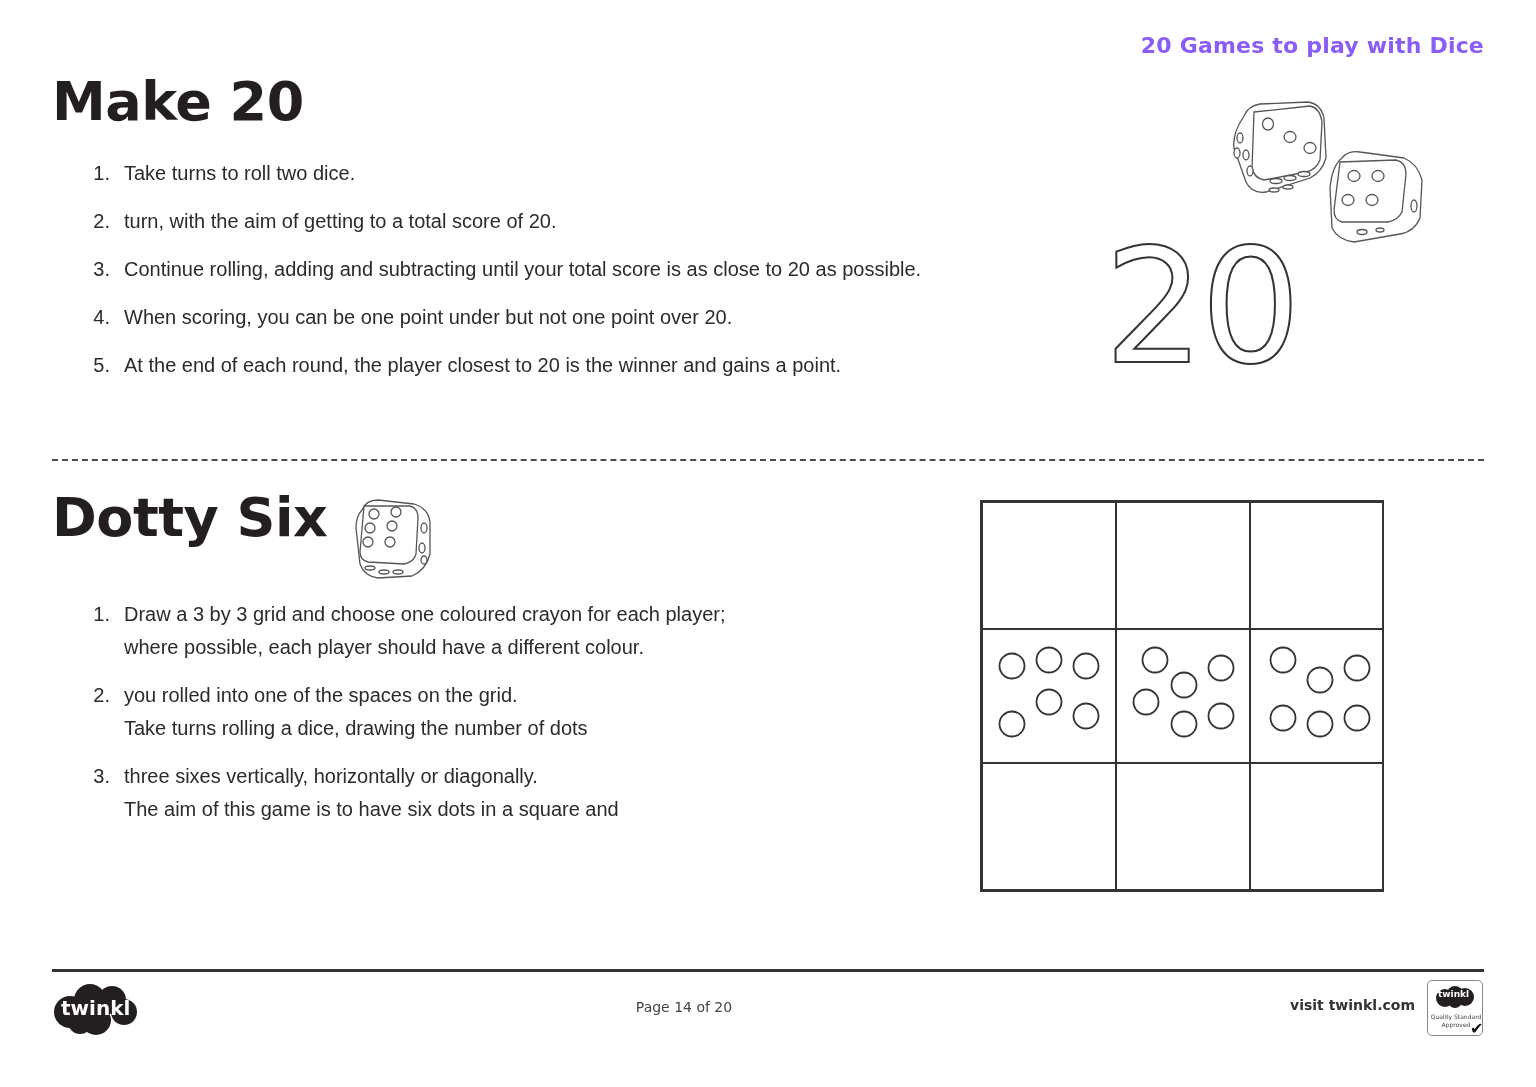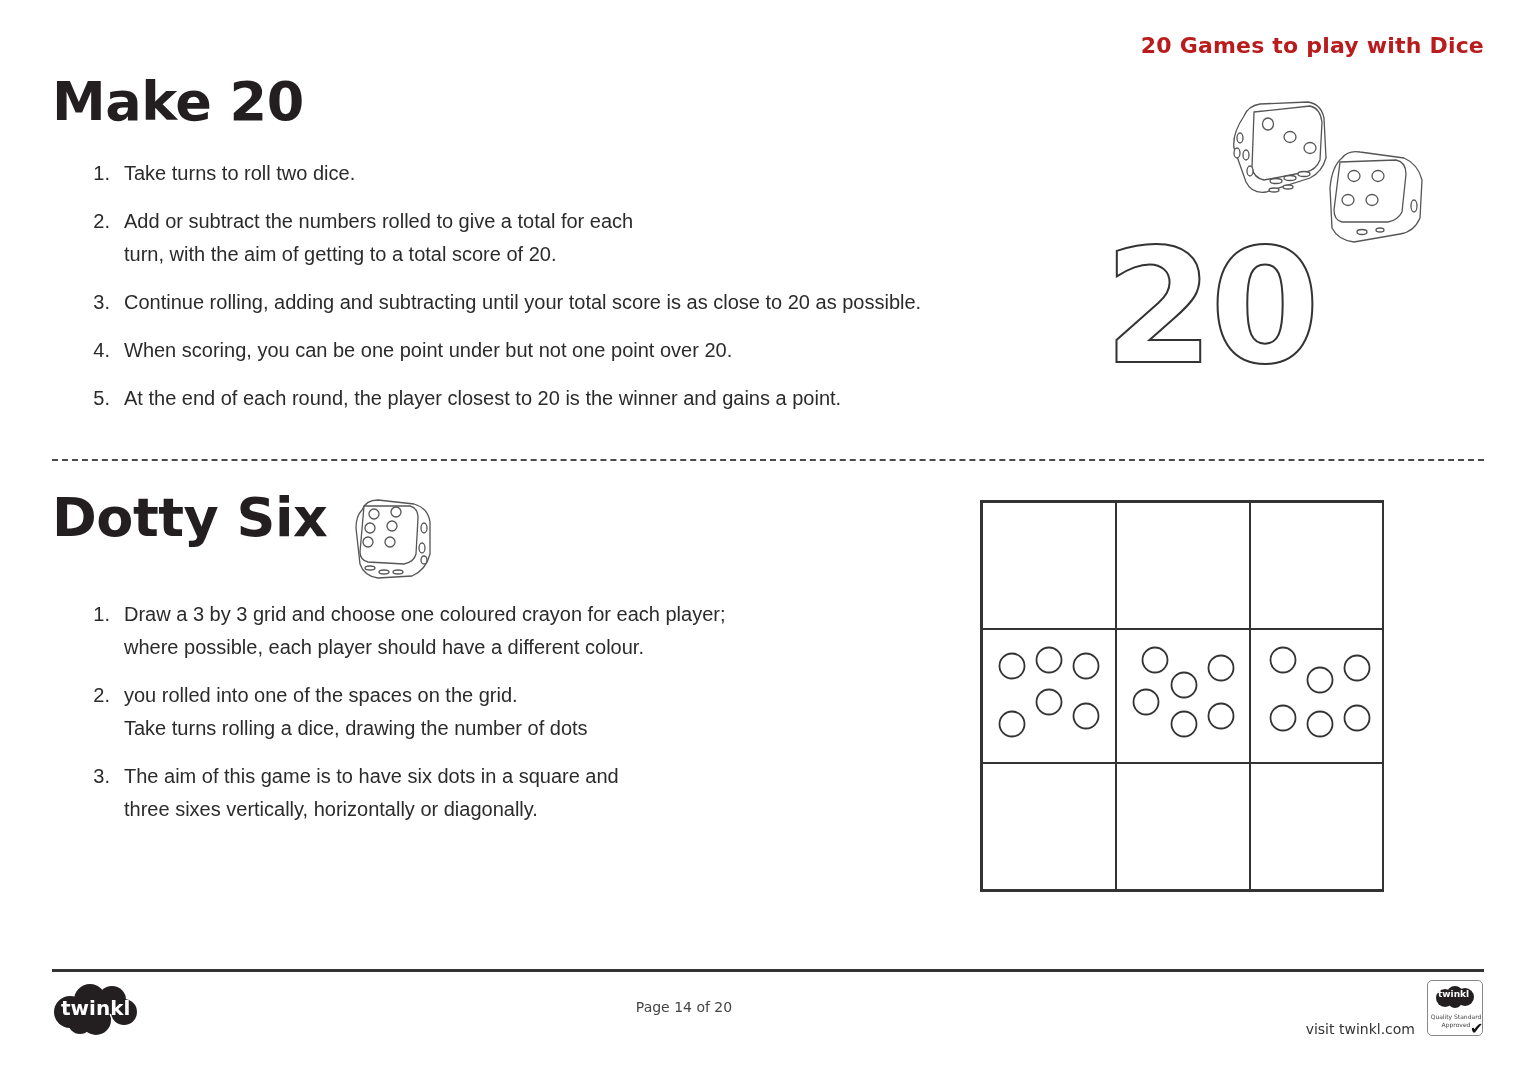--- a/index.html
+++ b/index.html
@@ -1,45 +1,44 @@
 <!DOCTYPE html>
 <html><head>
 <meta charset="utf-8">
 <style>
   html, body { margin: 0; padding: 0; background: #ffffff; }
   body { width: 1536px; height: 1087px; position: relative; overflow: hidden; font-family: "DejaVu Sans", sans-serif; color: #231f20; }
   .abs { position: absolute; }
-  .header-title { right: 52px; top: 33px; font-size: 22px; font-weight: bold; color: #b91c1c; letter-spacing: 0.2px; }
+  .header-title { right: 52px; top: 33px; font-size: 22px; font-weight: bold; color: #8b5cf6; letter-spacing: 0.2px; }
   .h1 { font-size: 54px; font-weight: bold; color: #231f20; letter-spacing: -0.5px; margin: 0; }
   .steps { list-style: none; margin: 0; padding: 0; }
   .steps li { position: relative; padding-left: 34px; font-size: 20px; line-height: 33px; color: #2b2b2b; margin-bottom: 15px; font-family: "Liberation Sans", sans-serif; }
   .steps li .num { position: absolute; left: 0; top: 0; width: 20px; text-align: right; }
   .steps li .txt { display: block; }
   .divider { left: 52px; top: 459px; width: 1432px; height: 0; border-top: 2px dashed #4a4a4a; }
   .grid { left: 980px; top: 500px; width: 404px; height: 392px; display: grid; grid-template-columns: repeat(3, 1fr); grid-template-rows: repeat(3, 1fr); border: 2px solid #333; box-sizing: border-box; }
   .cell { border: 1px solid #333; position: relative; }
   .footer-rule { left: 52px; top: 969px; width: 1432px; height: 3px; background: #333; }
   .page-num { left: 0; width: 1368px; top: 999px; text-align: center; font-size: 14px; color: #444; }
-  .visit { right: 121px; top: 1021px; font-size: 14px; font-weight: normal; color: #333; }
+  .visit { right: 121px; top: 997px; font-size: 14px; font-weight: bold; color: #333; }
 </style>
 </head>
 <body>
 
 <div class="abs header-title">20 Games to play with Dice</div>
 
 <section>
   <h1 class="abs h1" style="left:52px; top:70px;text-align:right;">Make 20</h1>
   <ol class="abs steps" style="left:90px; top:157px; width:1000px;">
     <li>
         <span class="num">1.</span>
         <span class="txt">Take turns to roll two dice.</span>
       </li>
     <li>
         <span class="num">2.</span>
-        <span class="txt">Add or subtract the numbers rolled to give a total for each</span>
         <span class="txt">turn, with the aim of getting to a total score of 20.</span>
       </li>
     <li>
         <span class="num">3.</span>
         <span class="txt">Continue rolling, adding and subtracting until your total score is as close to 20 as possible.</span>
       </li>
     <li>
         <span class="num">4.</span>
         <span class="txt">When scoring, you can be one point under but not one point over 20.</span>
       </li>
@@ -73,21 +72,21 @@
       <path d="M14 14 L70 12 Q80 14 80 26 L76 64 Q72 72 62 74 L16 74 Q8 72 8 62 Z"></path>
       <ellipse cx="28" cy="28" rx="6" ry="5.5"></ellipse>
       <ellipse cx="52" cy="28" rx="6" ry="5.5"></ellipse>
       <ellipse cx="22" cy="52" rx="6" ry="5.5"></ellipse>
       <ellipse cx="46" cy="52" rx="6" ry="5.5"></ellipse>
       <ellipse cx="88" cy="58" rx="3" ry="6"></ellipse>
       <ellipse cx="36" cy="84" rx="5" ry="2.5"></ellipse>
       <ellipse cx="54" cy="82" rx="4" ry="2"></ellipse>
     </g>
   </svg>
-  <div class="abs" style="left:1104px; top:228px; font-size:158px; font-weight:bold; color:#fff; -webkit-text-stroke:2px #333; letter-spacing:-4px; line-height:1;">20</div>
+  <div class="abs" style="left:1104px; top:228px; font-size:158px; font-weight:normal; color:#fff; -webkit-text-stroke:2px #333; letter-spacing:-4px; line-height:1;">20</div>
 </section>
 
 <div class="abs divider"></div>
 
 <section>
   <h1 class="abs h1" style="left:52px; top:486px;">Dotty Six</h1>
   <svg class="abs" style="left:352px; top:498px;" width="82" height="82" viewBox="0 0 82 82">
     <g fill="#fff" stroke="#555" stroke-width="1.3">
       <path d="M10 12 Q14 2 26 2 L62 6 Q76 10 78 24 L78 56 Q74 72 60 78 L26 80 Q12 78 8 66 L4 30 Q4 18 10 12 Z"></path>
       <path d="M12 8 L58 8 Q66 10 66 20 L64 56 Q62 64 52 66 L16 64 Q8 62 8 54 Z"></path>
@@ -111,22 +110,22 @@
         <span class="txt">Draw a 3 by 3 grid and choose one coloured crayon for each player;</span>
         <span class="txt">where possible, each player should have a different colour.</span>
       </li>
     <li>
         <span class="num">2.</span>
         <span class="txt">you rolled into one of the spaces on the grid.</span>
         <span class="txt">Take turns rolling a dice, drawing the number of dots</span>
       </li>
     <li>
         <span class="num">3.</span>
+        <span class="txt">three sixes vertically, horizontally or diagonally.</span>
         <span class="txt">The aim of this game is to have six dots in a square and</span>
-        <span class="txt">three sixes vertically, horizontally or diagonally.</span>
       </li>
   </ol>
 
   <div class="abs grid">
     <div class="cell"></div>
     <div class="cell"></div>
     <div class="cell"></div>
     <div class="cell">
       <svg width="132" height="128" viewBox="0 0 132 128">
         <g fill="none" stroke="#333" stroke-width="1.8">

